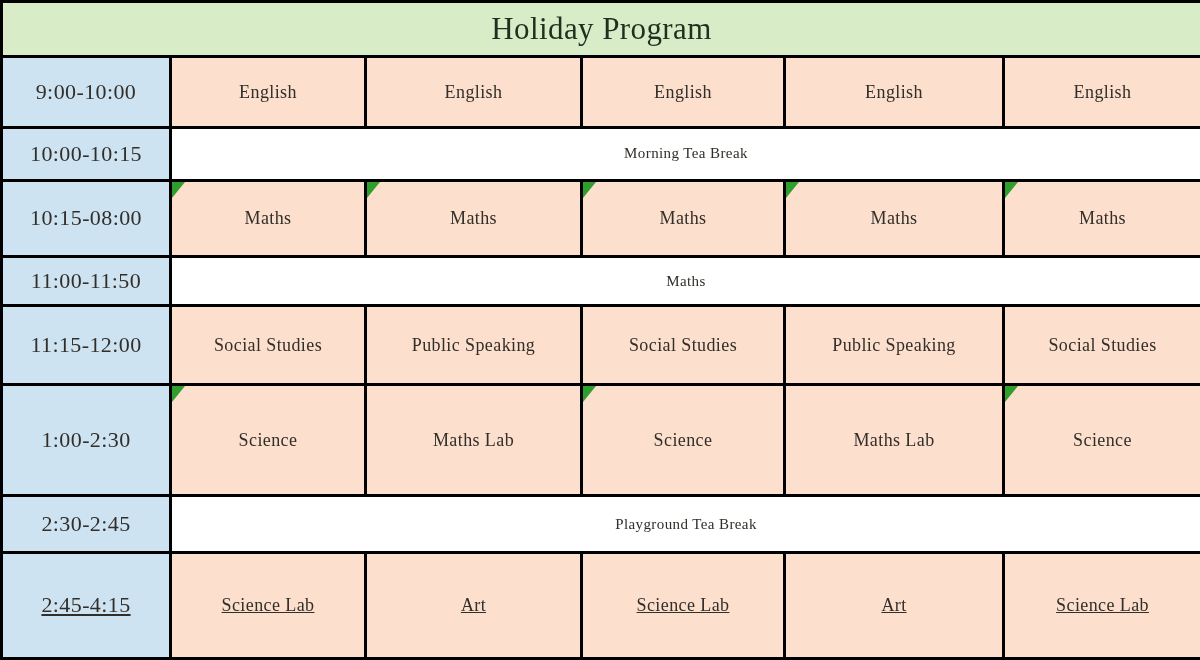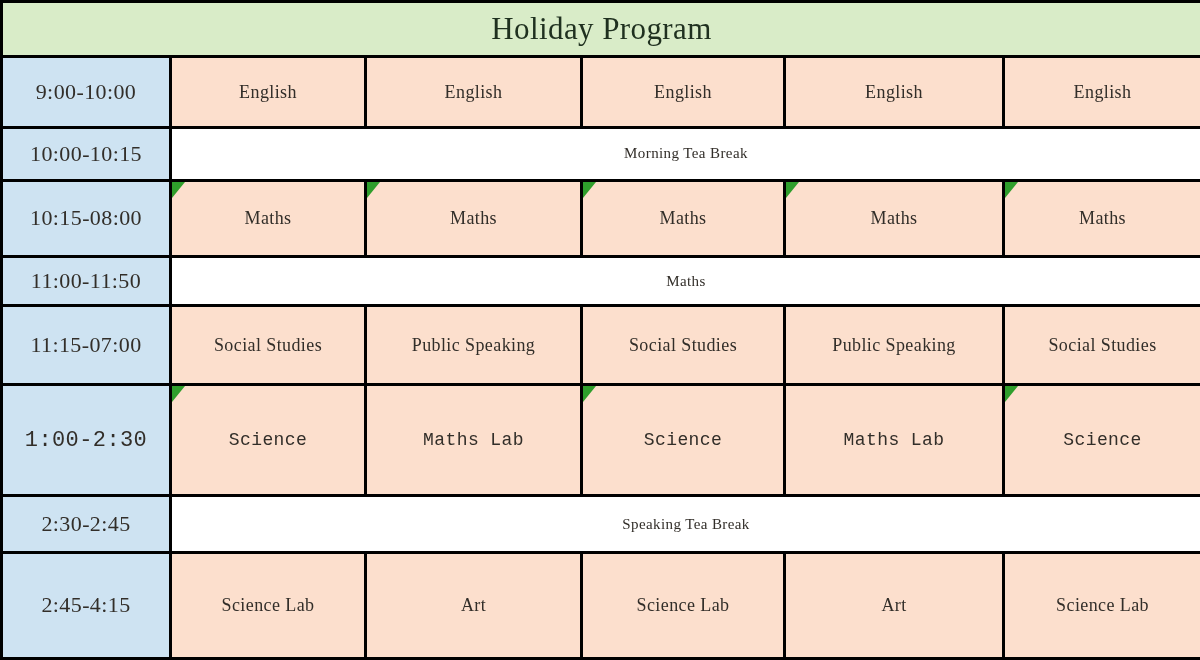--- a/index.html
+++ b/index.html
@@ -94,40 +94,40 @@
           <td class="subject-cell"><span class="tri"></span><span>Maths</span></td>
           <td class="subject-cell"><span class="tri"></span><span>Maths</span></td>
           <td class="subject-cell"><span class="tri"></span><span>Maths</span></td>
           <td class="subject-cell"><span class="tri"></span><span>Maths</span></td>
         </tr>
         <tr style="height: 40px;">
           <td class="time-cell">11:00-11:50</td>
           <td colspan="5" class="break-cell"><span>Maths</span></td>
         </tr>
         <tr style="height: 64px;">
-          <td class="time-cell">11:15-07:00</td>
+          <td class="time-cell">11:15-12:00</td>
           <td class="subject-cell"><span>Social Studies</span></td>
           <td class="subject-cell"><span>Public Speaking</span></td>
           <td class="subject-cell"><span>Social Studies</span></td>
           <td class="subject-cell"><span>Public Speaking</span></td>
           <td class="subject-cell"><span>Social Studies</span></td>
         </tr>
-        <tr style="height: 90px; font-family: Liberation Mono, monospace;">
+        <tr style="height: 90px;">
           <td class="time-cell">1:00-2:30</td>
           <td class="subject-cell"><span class="tri"></span><span>Science</span></td>
           <td class="subject-cell"><span>Maths Lab</span></td>
           <td class="subject-cell"><span class="tri"></span><span>Science</span></td>
           <td class="subject-cell"><span>Maths Lab</span></td>
           <td class="subject-cell"><span class="tri"></span><span>Science</span></td>
         </tr>
         <tr style="height: 46px; margin-top: 48px;">
           <td class="time-cell">2:30-2:45</td>
-          <td colspan="5" class="break-cell"><span>Speaking Tea Break</span></td>
+          <td colspan="5" class="break-cell"><span>Playground Tea Break</span></td>
         </tr>
-        <tr style="height: 86px;">
+        <tr style="height: 86px; text-decoration: underline;">
           <td class="time-cell">2:45-4:15</td>
           <td class="subject-cell"><span>Science Lab</span></td>
           <td class="subject-cell"><span>Art</span></td>
           <td class="subject-cell"><span>Science Lab</span></td>
           <td class="subject-cell"><span>Art</span></td>
           <td class="subject-cell"><span>Science Lab</span></td>
         </tr>
       </tbody>
   </table>
 </div>

